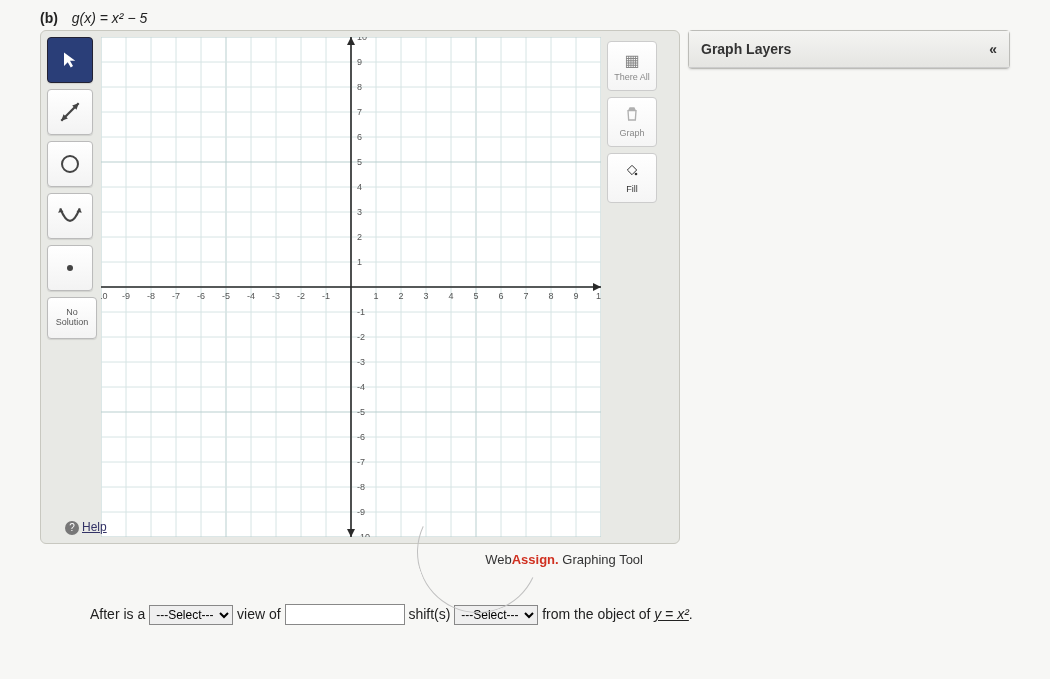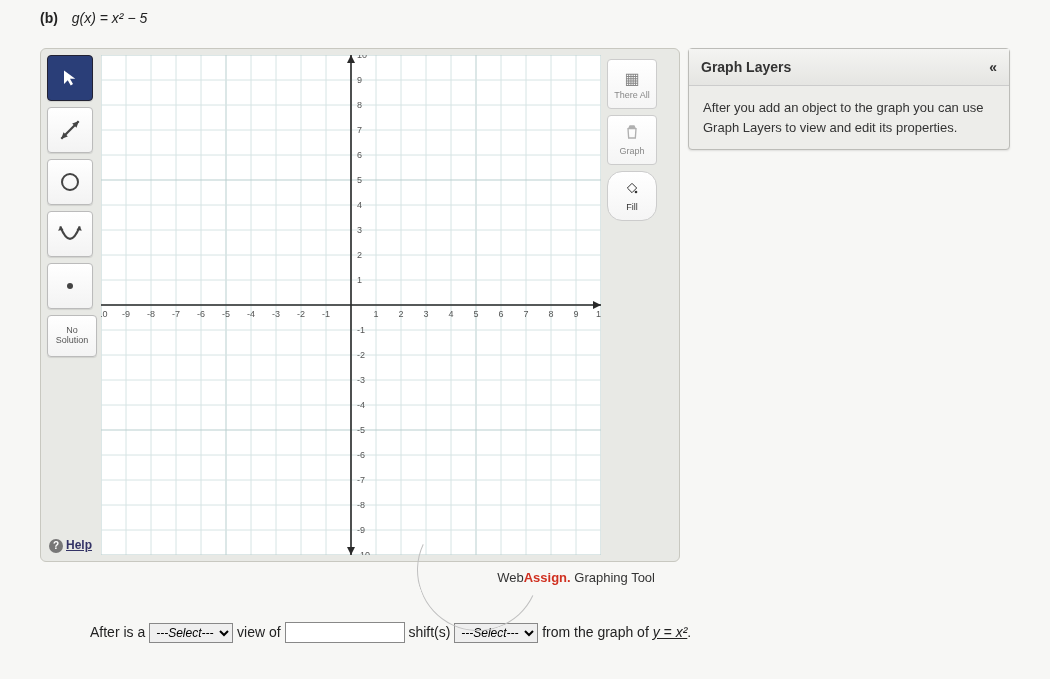--- a/index.html
+++ b/index.html
@@ -7,21 +7,21 @@
   padding: 10px 40px;
   font-family: Arial, Helvetica, sans-serif;
   font-size: 14px;
   background: #f7f7f5;
   color: #222;
   width: 1050px;
   box-sizing: border-box;
 }
 .question-label { font-weight: bold; margin-right: 10px; }
 .func-def { font-style: italic; }
-.header-row { margin-bottom: 22px; }
+.header-row { margin-bottom: 4px; }
 .main-row { display: flex; align-items: flex-start; gap: 8px; }
 
 
 .graph-panel {
   background: #e8e9e5;
   border: 1px solid #c8c8c0;
   border-radius: 6px;
   padding: 6px;
   display: flex;
   gap: 6px;
@@ -51,33 +51,33 @@
 
 .right-controls { width: 48px; display:flex; flex-direction:column; gap:6px; padding-top:4px; }
 .ctrl-btn {
   width:44px; min-height:44px;
   background: linear-gradient(#ffffff,#f5f5f5);
   border:1px solid #ccc; border-radius:4px;
   display:flex; flex-direction:column; align-items:center; justify-content:center;
   font-size:9px; color:#888; text-align:center; padding:2px;
 }
 .ctrl-btn .glyph { font-size:16px; margin-bottom:2px; }
-.ctrl-btn.enabled { color:#333;border-radius:15px; }
+.ctrl-btn.enabled { color:#333; }
 
 .help-link {
-  position:absolute; left:8px; bottom:8px;
-  font-size:12px; color:#336; text-decoration:underline;font-weight:bold;
+  position:absolute; left:24px; bottom:8px;
+  font-size:12px; color:#336; text-decoration:underline;
 }
 .help-link .qicon {
   display:inline-block; width:14px; height:14px; border-radius:50%;
   background:#777; color:#fff; font-size:10px; line-height:14px; text-align:center;
   margin-right:3px;
 }
 .branding {
-  position:absolute; right:24px; bottom:-24px;
+  position:absolute; right:36px; bottom:-24px;
   font-size:13px; color:#333;
 }
 .branding .web { color:#333; }
 .branding .assign { color:#d03020; font-weight:bold; }
 .arc {
   position:absolute; width:120px; height:120px; border:1px solid #c0c0c0;
   border-top-color:transparent; border-right-color:transparent; border-radius:50%;
   right:140px; bottom:-70px; transform:rotate(-20deg); pointer-events:none;
 }
 
@@ -93,21 +93,21 @@
   border-bottom:1px solid #ccc;
   padding:10px 12px;
   font-weight:bold; color:#333;
   display:flex; justify-content:space-between; align-items:center;
 }
 .layers-body { padding:12px 14px; color:#333; font-size:13px; line-height:1.5; }
 
 
 .answer-row { margin-top: 60px; padding-left:50px; font-size:14px; }
 .answer-row select {
-  font-size:12px; padding:1px 2px; border:1px solid #888;font-style:italic;
+  font-size:12px; padding:1px 2px; border:1px solid #888;
 }
 .answer-row input.blank {
   width:110px; border:1px solid #888; padding:2px 4px; font-size:13px;
   background:#fff;
 }
 .math-ital { font-style:italic;text-decoration:underline; }
 </style>
 </head>
 <body>
 
@@ -279,30 +279,29 @@
     <div class="branding">
       <span class="web">Web</span><span class="assign">Assign.</span><span> Graphing Tool</span>
     </div>
   </div>
 
   <div class="layers-panel">
     <div class="layers-header">
       <span>Graph Layers</span>
       <span style="font-weight:bold;">«</span>
     </div>
-    <div class="layers-body">After you add an object to the graph you can use Graph Layers to view and edit its properties.</div>
   </div>
 </div>
 
 <div class="answer-row">
   <span>After is a </span>
   <select>
     <option>---Select---</option>
   </select>
   <span> view of </span>
   <input class="blank" type="text" style="">
   <span> shift(s) </span>
   <select>
     <option>---Select---</option>
   </select>
-  <span> from the graph of </span>
+  <span> from the object of </span>
   <span class="math-ital">y = x²</span><span>.</span>
 </div>
 
 </body></html>

